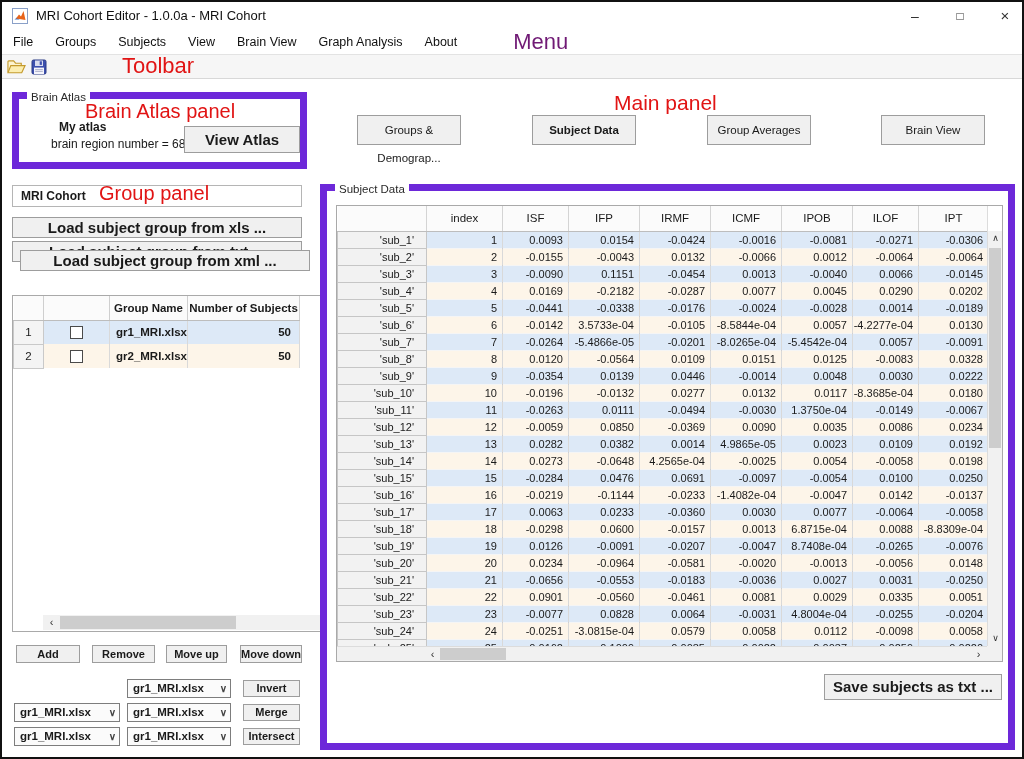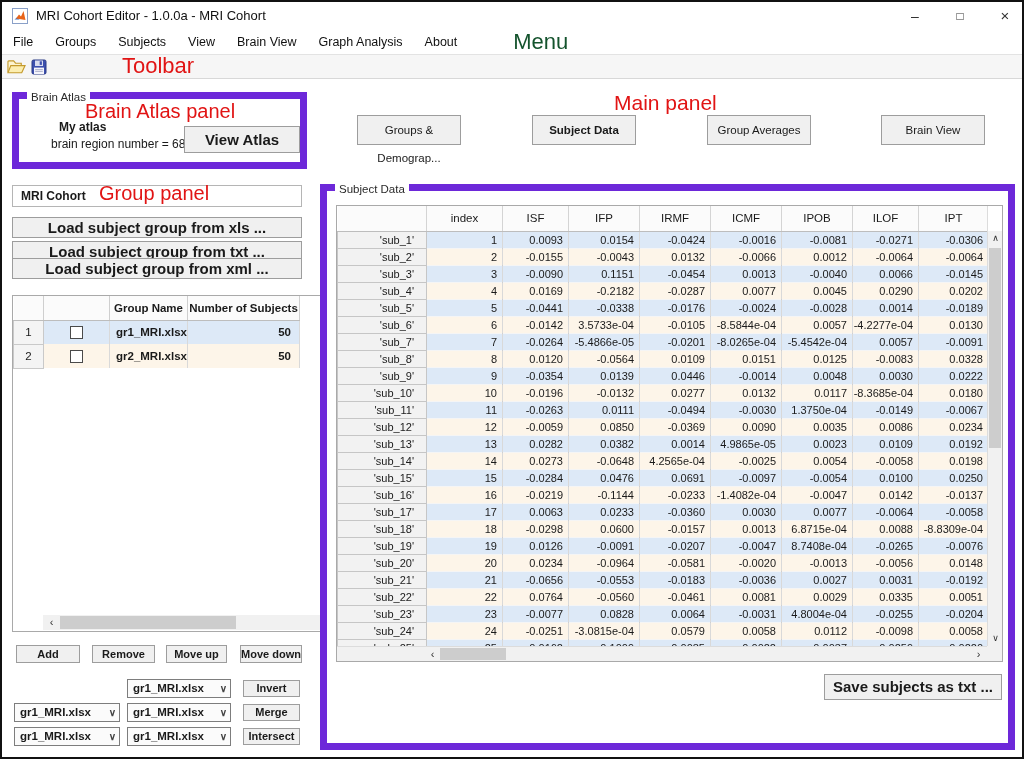--- a/index.html
+++ b/index.html
@@ -123,21 +123,21 @@
   <div class="menubar">
     <span style="display:flex;">
         <span class="menu-item">File</span>
         <span class="menu-item">Groups</span>
         <span class="menu-item">Subjects</span>
         <span class="menu-item">View</span>
         <span class="menu-item">Brain View</span>
         <span class="menu-item">Graph Analysis</span>
         <span class="menu-item">About</span>
       </span>
-    <span class="note note-menu" style="color: #14532d; margin-left: 45px;">Menu</span>
+    <span class="note note-menu" style="color: #701a75; margin-left: 45px;">Menu</span>
   </div>
 
   <div class="toolbar">
     <svg class="tb-icon tb-open" viewBox="0 0 20 17">
       <path d="M1 14 L1 3 Q1 2 2 2 L7 2 L9 4.5 L15 4.5 L15 7" fill="#fdf4cf" stroke="#c49a2c" stroke-width="1.2"></path>
       <path d="M4 7 L19 7 L15.5 14.5 L1 14.5 Z" fill="#fceeb0" stroke="#c49a2c" stroke-width="1.2"></path>
     </svg>
     <svg class="tb-icon tb-save" viewBox="0 0 16 16">
       <rect x="1" y="1" width="14" height="14" rx="1.5" fill="#3c4fae" stroke="#2b3a85"></rect>
       <rect x="4" y="1.5" width="8" height="5.5" fill="#d9dcee"></rect>
@@ -157,21 +157,21 @@
     <div class="btn ba-view">View Atlas</div>
   </div>
 
   <div class="grp-titlebox">
     <span class="grp-title">MRI Cohort</span>
     <span class="note note-grp" style="color: rgb(225, 20, 20);">Group panel</span>
   </div>
 
   <div class="btn load-btn" style="top:215px;">Load subject group from xls ...</div>
   <div class="btn load-btn" style="top:239px;">Load subject group from txt ...</div>
-  <div class="btn load-btn" style="top:256px;">Load subject group from xml ...</div>
+  <div class="btn load-btn" style="top:248px;margin-left:8px;">Load subject group from xml ...</div>
 
   <div class="grp-table-box">
     <table class="gtable">
       <colgroup>
           <col style="width:30px">
           <col style="width:66px">
           <col style="width:78px">
           <col style="width:112px">
         </colgroup>
       <thead>
@@ -497,26 +497,26 @@
             </tr>
             <tr class="row-blue">
               <th class="rowhdr">'sub_21'</th>
               <td>21</td>
               <td>-0.0656</td>
               <td>-0.0553</td>
               <td>-0.0183</td>
               <td>-0.0036</td>
               <td>0.0027</td>
               <td>0.0031</td>
-              <td>-0.0192</td>
+              <td>-0.0250</td>
             </tr>
             <tr class="row-cream">
               <th class="rowhdr">'sub_22'</th>
               <td>22</td>
-              <td>0.0764</td>
+              <td>0.0901</td>
               <td>-0.0560</td>
               <td>-0.0461</td>
               <td>0.0081</td>
               <td>0.0029</td>
               <td>0.0335</td>
               <td>0.0051</td>
             </tr>
             <tr class="row-blue">
               <th class="rowhdr">'sub_23'</th>
               <td>23</td>

